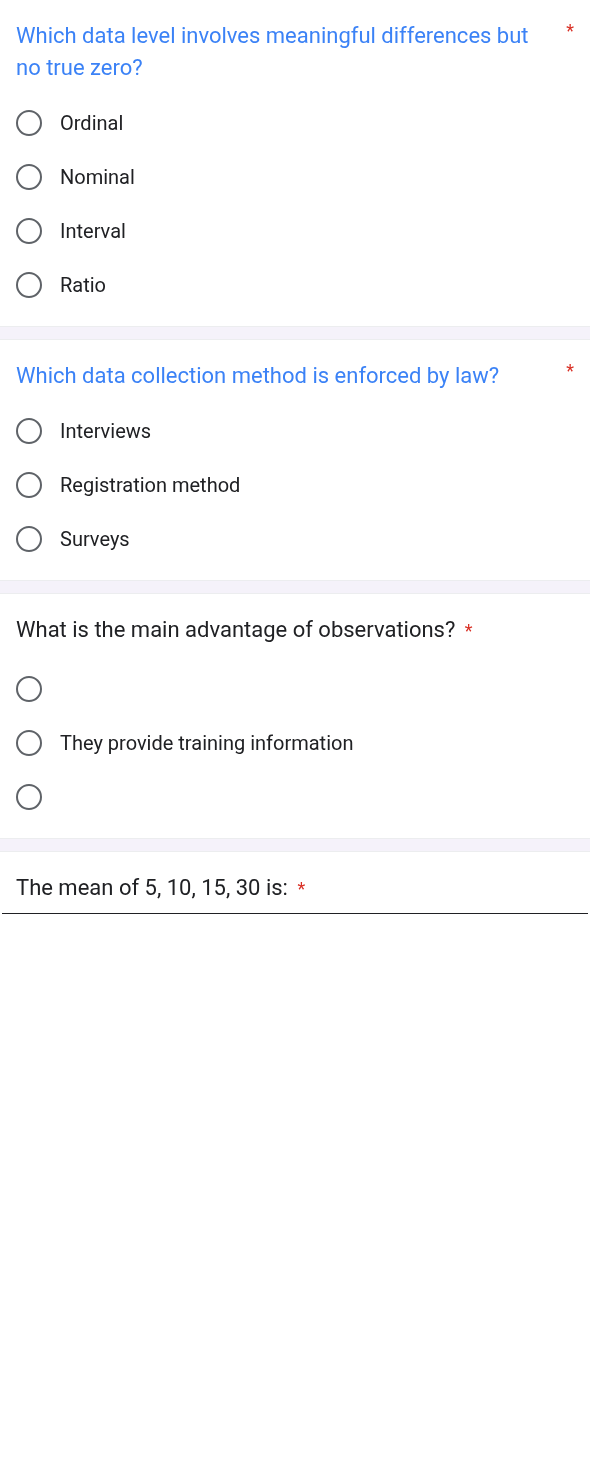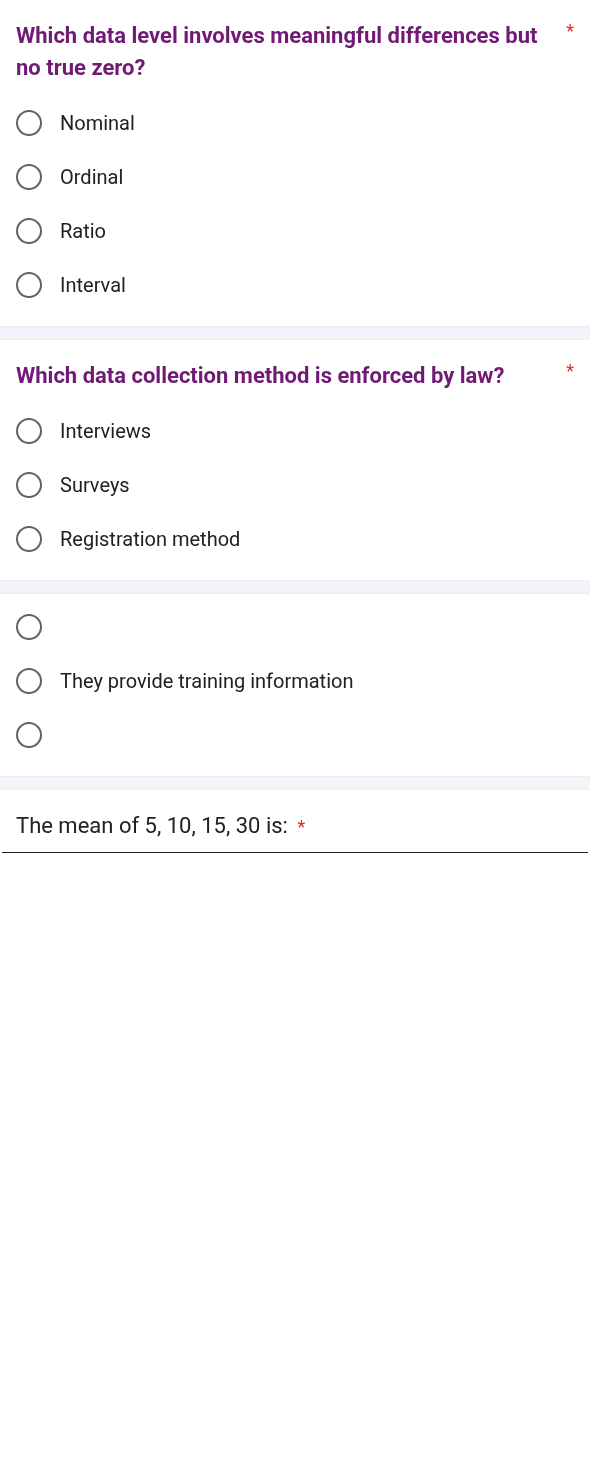--- a/index.html
+++ b/index.html
@@ -22,23 +22,23 @@
   }
   .q-header {
     display: flex;
     align-items: flex-start;
     gap: 8px;
     margin-bottom: 26px;
   }
   .q-title {
     flex: 1;
     font-size: 22px;
-    font-weight: 700;
+    font-weight: 400;
     line-height: 1.45;
-    color: #701a75;
+    color: #3b82f6;
   }
   .required {
     color: #d93025;
     font-size: 18px;
     line-height: 1;
     padding-top: 2px;
   }
   .options {
     display: flex;
     flex-direction: column;
@@ -82,63 +82,67 @@
 <body>
 
 <div class="question-card">
   <div class="q-header">
     <div class="q-title">Which data level involves meaningful differences but no true zero?</div>
     <div class="required">*</div>
   </div>
   <div class="options">
     <label class="option">
       <span class="radio"></span>
+      <span class="option-label">Ordinal</span>
+    </label>
+    <label class="option">
+      <span class="radio"></span>
       <span class="option-label">Nominal</span>
     </label>
     <label class="option">
       <span class="radio"></span>
-      <span class="option-label">Ordinal</span>
+      <span class="option-label">Interval</span>
     </label>
     <label class="option">
       <span class="radio"></span>
       <span class="option-label">Ratio</span>
-    </label>
-    <label class="option">
-      <span class="radio"></span>
-      <span class="option-label">Interval</span>
     </label>
   </div>
 </div>
 
 <div class="divider"></div>
 
 <div class="question-card">
   <div class="q-header">
     <div class="q-title">Which data collection method is enforced by law?</div>
     <div class="required">*</div>
   </div>
   <div class="options">
     <label class="option">
       <span class="radio"></span>
       <span class="option-label">Interviews</span>
     </label>
     <label class="option">
       <span class="radio"></span>
-      <span class="option-label">Surveys</span>
+      <span class="option-label">Registration method</span>
     </label>
     <label class="option">
       <span class="radio"></span>
-      <span class="option-label">Registration method</span>
+      <span class="option-label">Surveys</span>
     </label>
   </div>
 </div>
 
 <div class="divider"></div>
 
 <div class="question-card">
+  <div class="q-title-inline" style="margin-bottom:26px;">
+    <span>What is the main advantage of observations?</span>
+    <span class="inline-required">*</span>
+  </div>
   <div class="options">
     <label class="option">
       <span class="radio"></span>
     </label>
     <label class="option">
       <span class="radio"></span>
       <span class="option-label">They provide training information</span>
     </label>
     <label class="option">
       <span class="radio"></span>

